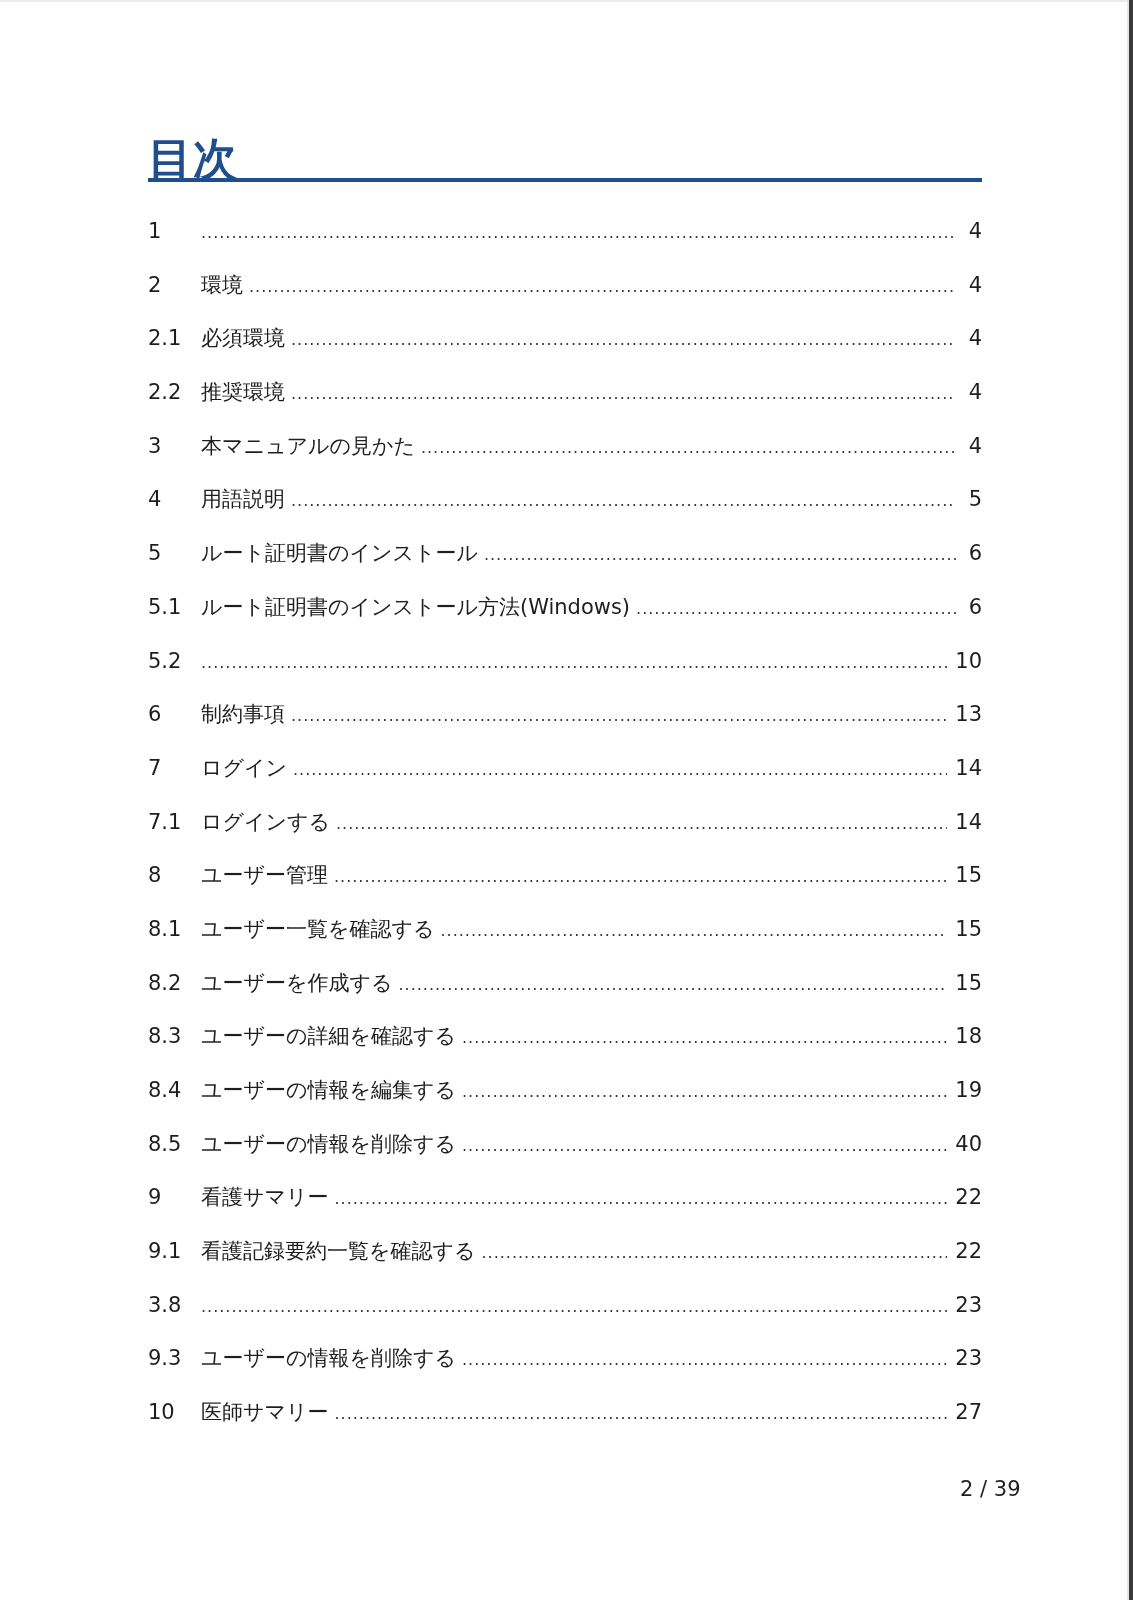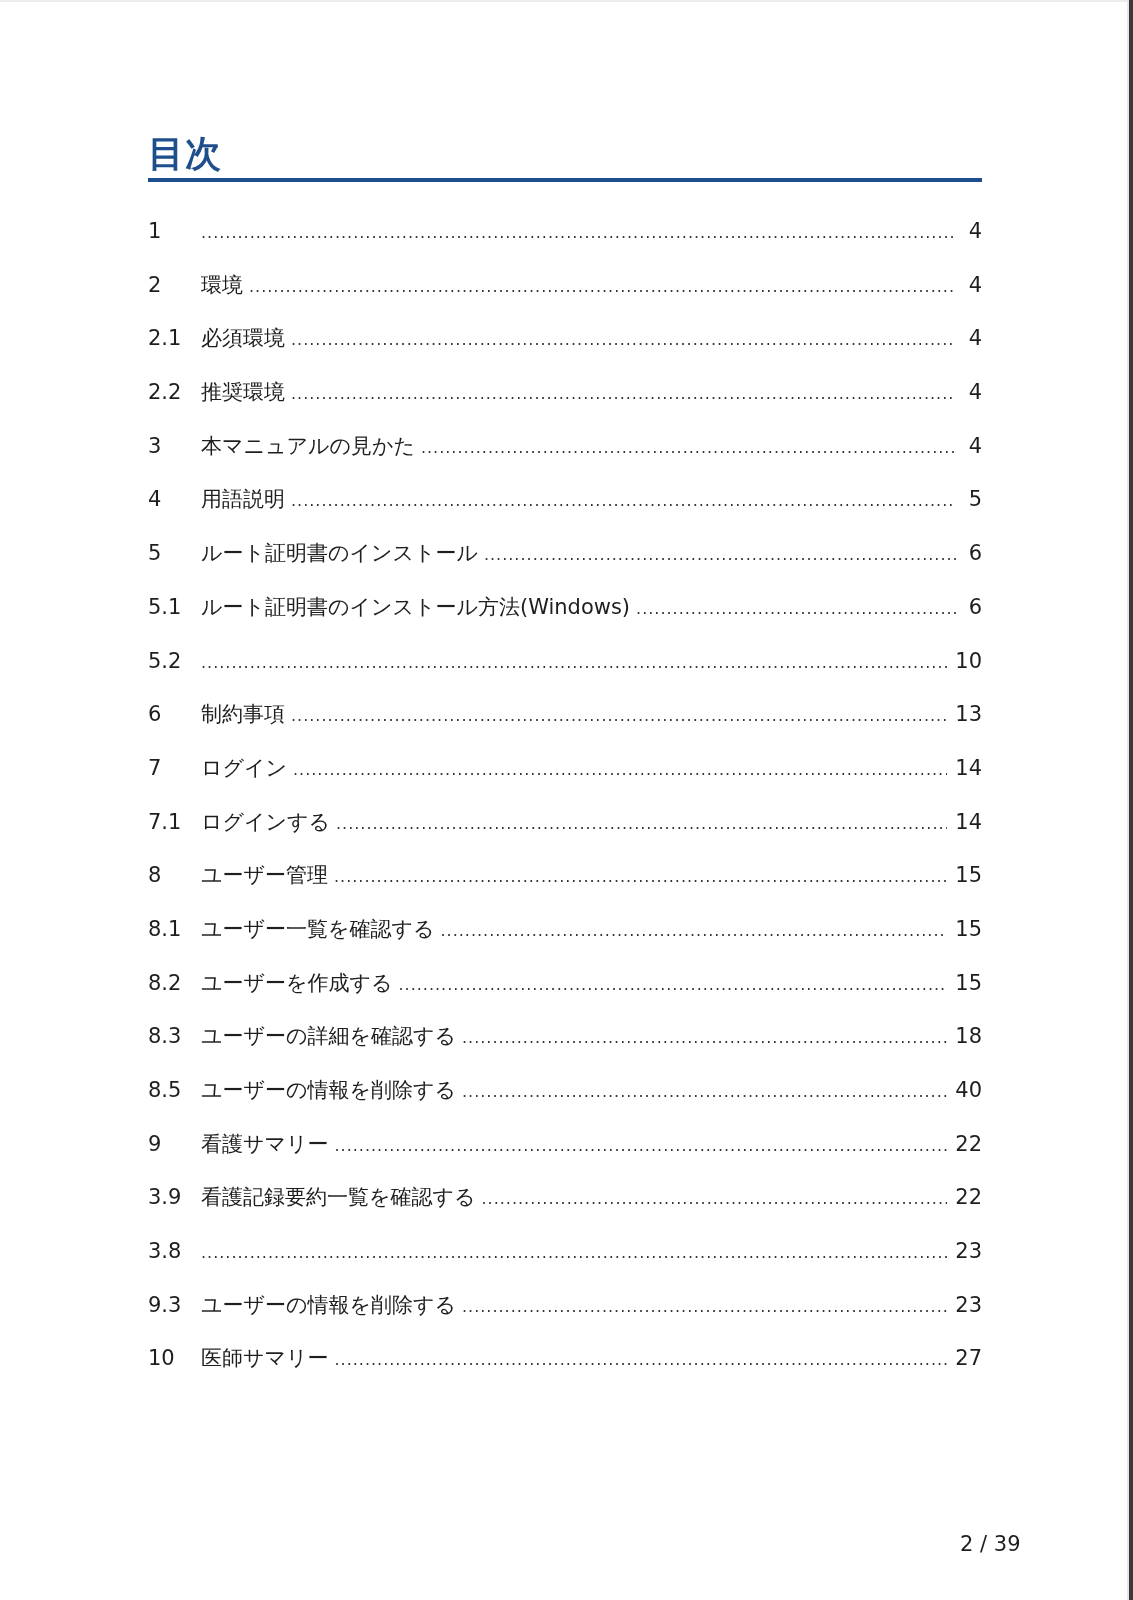--- a/index.html
+++ b/index.html
@@ -8,42 +8,42 @@
     position: relative; overflow: hidden;
     font-family: "DejaVu Sans", "Liberation Sans", sans-serif;
     color: #1a1a1a;
   }
   .top-edge { position: absolute; left: 0; top: 0; width: 1133px; height: 2px; background: #ececec; }
   .right-edge { position: absolute; right: 0; top: 0; width: 4px; height: 1600px; background: #3a3a3a; }
   .right-edge-inner { position: absolute; right: 4px; top: 0; width: 2px; height: 1600px; background: #e6e6e6; }
   .page { position: absolute; left: 148px; top: 0; width: 834px; }
   .heading {
     position: absolute; top: 130px; left: 0;
-    font-size: 36px; font-weight: bold; color: #1f4e8c; letter-spacing: 1px;
+    font-size: 44px; font-weight: bold; color: #1f4e8c; letter-spacing: 1px;
   }
   .heading-rule {
     position: absolute; top: 178px; left: 0; width: 834px; height: 4px; background: #1f4e8c;
   }
   .toc { position: absolute; top: 205px; left: 0; width: 834px; }
   .toc-row {
     display: flex; align-items: baseline; height: 53.7px; line-height: 53.7px;
     font-size: 21px; color: #1e1e1e;
   }
   .num { width: 53px; flex: none; }
   .title { flex: none; white-space: nowrap; padding-right: 6px; }
   .leader {
     flex: 1; overflow: hidden; white-space: nowrap; color: #333;
     letter-spacing: 1px; font-size: 16px;
   }
   .leader::before {
     content: "........................................................................................................................................................................................................................................";
   }
   .page-num { flex: none; padding-left: 8px; text-align: right; min-width: 18px; }
   .footer {
-    position: absolute; top: 1532px; left: 960px; font-size: 21px; color: #1e1e1e;
+    position: absolute; top: 1477px; left: 960px; font-size: 21px; color: #1e1e1e;
   }
 </style>
 </head>
 <body>
 
 <div class="top-edge"></div>
 <div class="right-edge-inner"></div>
 <div class="right-edge"></div>
 
 <div class="page">
@@ -139,33 +139,39 @@
         <span class="leader"></span>
         <span class="page-num">15</span>
       </div>
       <div class="toc-row">
         <span class="num">8.3</span>
         <span class="title">ユーザーの詳細を確認する</span>
         <span class="leader"></span>
         <span class="page-num">18</span>
       </div>
       <div class="toc-row">
+        <span class="num">8.4</span>
+        <span class="title">ユーザーの情報を編集する</span>
+        <span class="leader"></span>
+        <span class="page-num">19</span>
+      </div>
+      <div class="toc-row">
         <span class="num">8.5</span>
         <span class="title">ユーザーの情報を削除する</span>
         <span class="leader"></span>
         <span class="page-num">40</span>
       </div>
       <div class="toc-row">
         <span class="num">9</span>
         <span class="title">看護サマリー</span>
         <span class="leader"></span>
         <span class="page-num">22</span>
       </div>
       <div class="toc-row">
-        <span class="num">3.9</span>
+        <span class="num">9.1</span>
         <span class="title">看護記録要約一覧を確認する</span>
         <span class="leader"></span>
         <span class="page-num">22</span>
       </div>
       <div class="toc-row">
         <span class="num">3.8</span>
         <span class="leader"></span>
         <span class="page-num">23</span>
       </div>
       <div class="toc-row">

